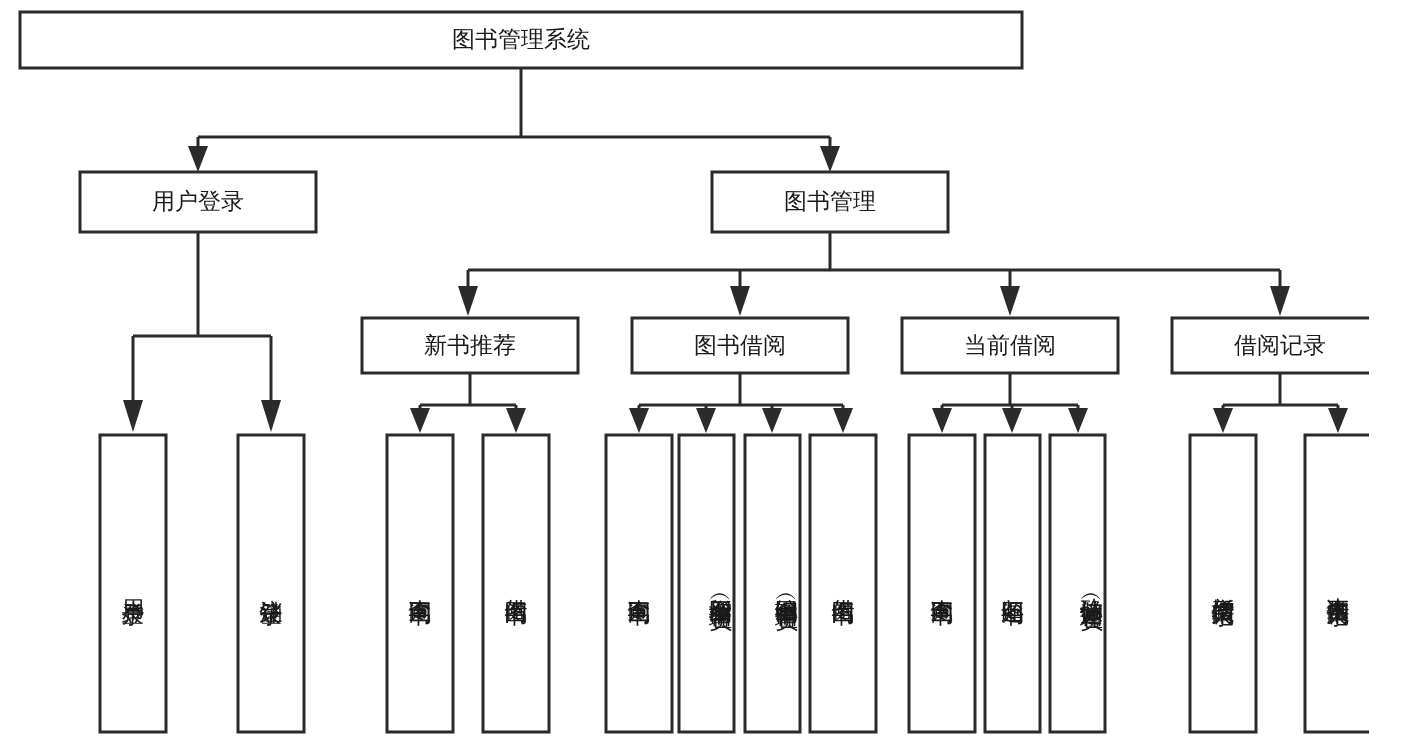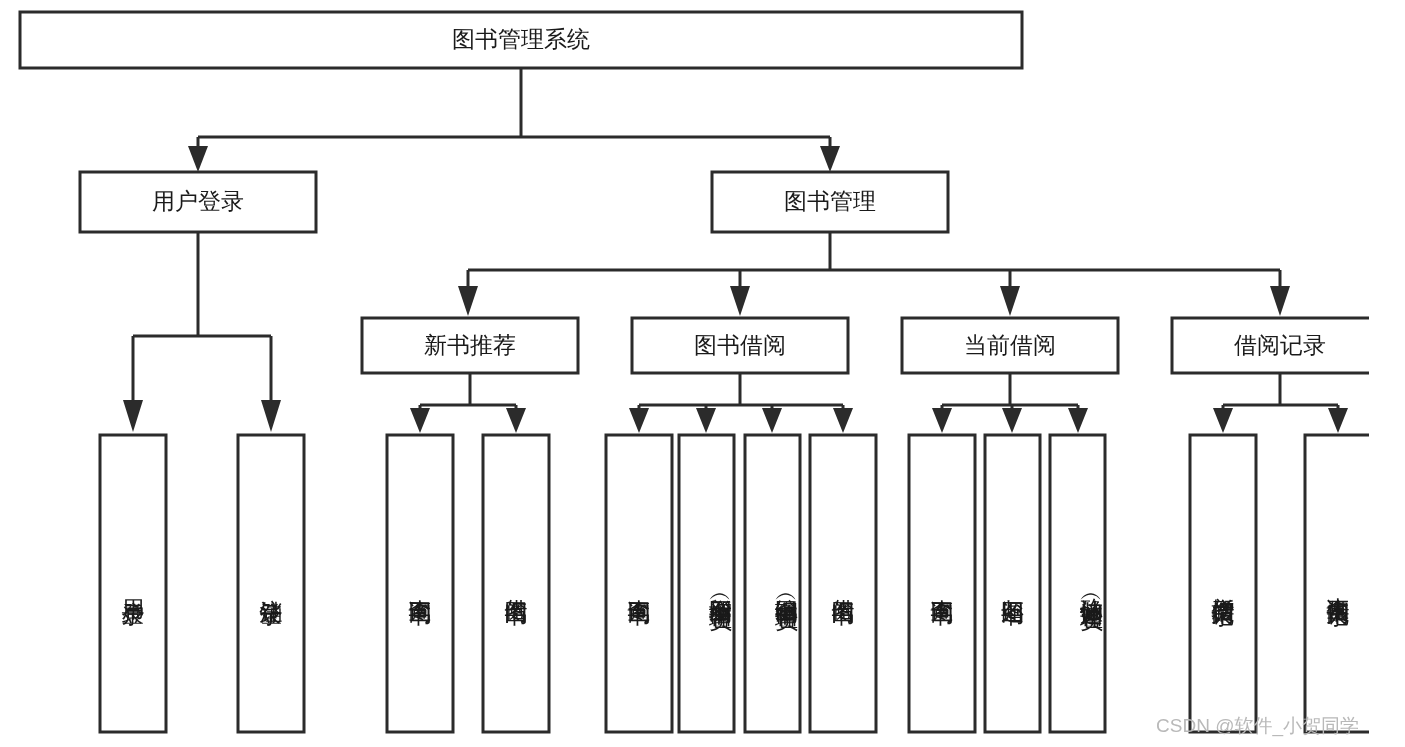--- a/index.html
+++ b/index.html
@@ -219,15 +219,14 @@
   <div class="node-label-v" style="left:606px; top:435px; width:66px; height:297px; display:flex; align-items:center; justify-content:center;">查询图书</div>
   <div class="node-label-v" style="left:679px; top:435px; width:55px; height:297px; display:flex; align-items:flex-start; justify-content:center; padding-top:6px; box-sizing:border-box;">新增图书（管理员）</div>
   <div class="node-label-v" style="left:745px; top:435px; width:55px; height:297px; display:flex; align-items:flex-start; justify-content:center; padding-top:6px; box-sizing:border-box;">编辑图书（管理员）</div>
   <div class="node-label-v" style="left:810px; top:435px; width:66px; height:297px; display:flex; align-items:center; justify-content:center;">借阅图书</div>
   <div class="node-label-v" style="left:909px; top:435px; width:66px; height:297px; display:flex; align-items:center; justify-content:center;">查询图书</div>
   <div class="node-label-v" style="left:985px; top:435px; width:55px; height:297px; display:flex; align-items:center; justify-content:center;">归还图书</div>
   <div class="node-label-v" style="left:1050px; top:435px; width:55px; height:297px; display:flex; align-items:flex-start; justify-content:center; padding-top:6px; box-sizing:border-box;">确认归还（管理员）</div>
   <div class="node-label-v" style="left:1190px; top:435px; width:66px; height:297px; display:flex; align-items:center; justify-content:center;">新增借阅记录</div>
   <div class="node-label-v" style="left:1305px; top:435px; width:66px; height:297px; display:flex; align-items:center; justify-content:center;">查询借阅记录</div>
 
-  <div class="watermark">CSDN @软件_小贺同学</div>
 
 </div>
 
 </body></html>

